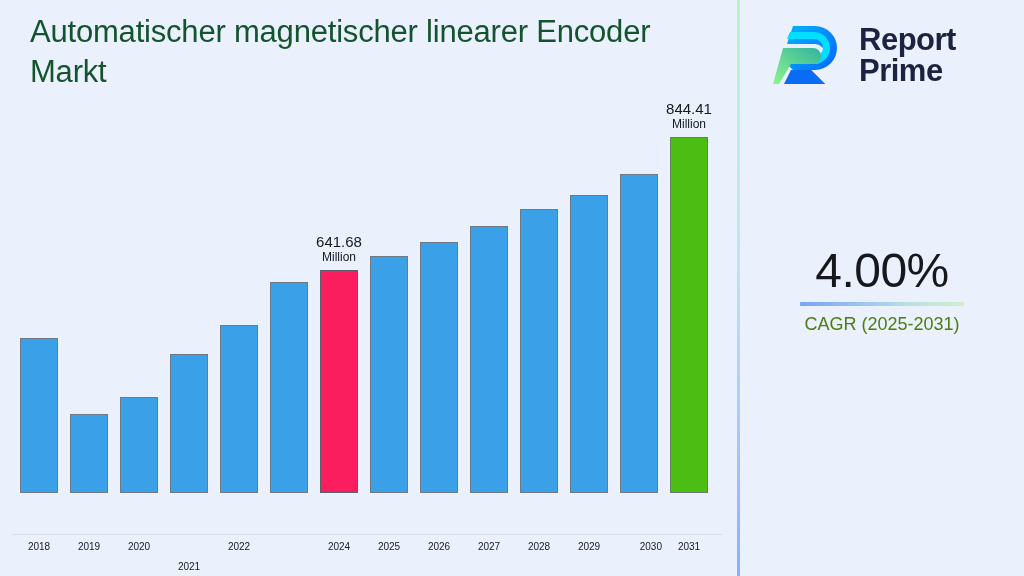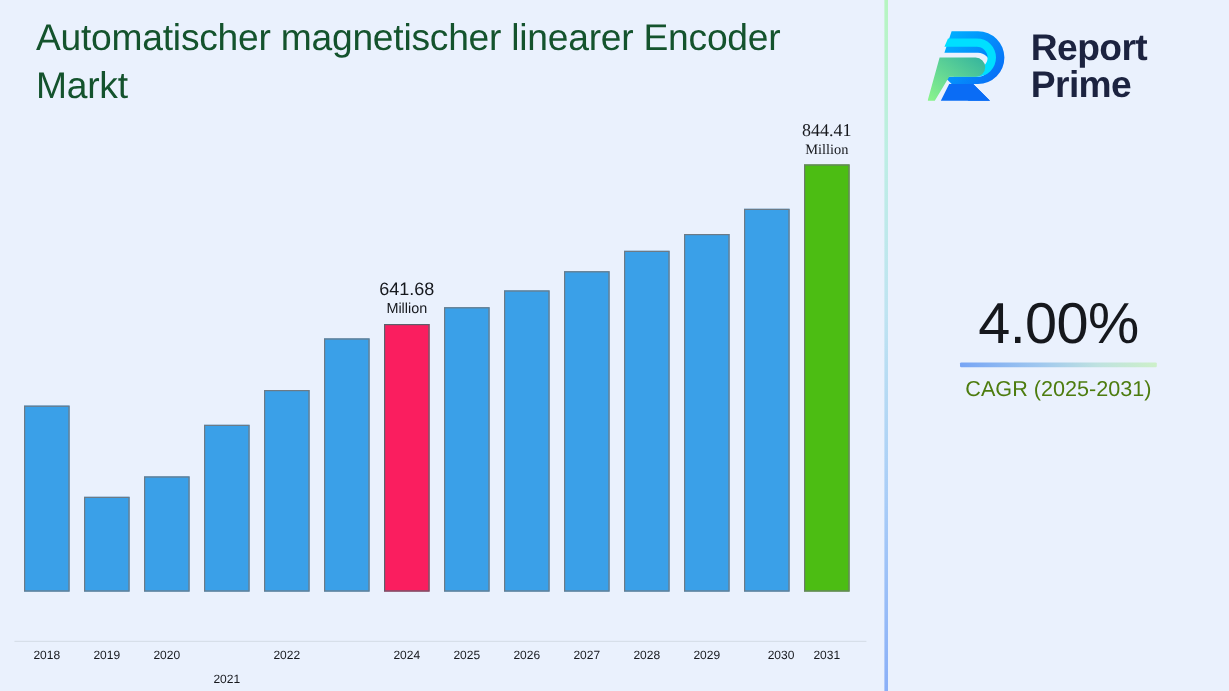--- a/index.html
+++ b/index.html
@@ -232,21 +232,21 @@
             <div class="bar" title="2028: 735 Million" style="height: 284px;"></div>
           </div>
           <div class="bar-group" style="left: 570px;">
             <div class="bar" title="2029: 756 Million" style="height: 298px;"></div>
           </div>
           <div class="bar-group" style="left: 620px;">
             <div class="bar" title="2030: 788 Million" style="height: 319px;"></div>
           </div>
           <div class="bar-group" style="left: 670px;">
             <div class="bar highlight-green" title="2031: 844.41 Million" style="background: rgb(76, 189, 19); height: 356px;"></div>
-            <div class="bar-value" style="bottom: 362px; font-family: Liberation Serif, serif;">
+            <div class="bar-value" style="bottom: 362px;">
               <span class="val-num">844.41</span>
               <span class="val-unit">Million</span>
             </div>
           </div>
         </div>
       <div class="axis-line"></div>
       <div class="x-labels" id="xlabels-container">
           <div class="x-label" style="left: 16px;">2018</div>
           <div class="x-label" style="left: 66px;">2019</div>
           <div class="x-label" style="left: 116px;">2020</div>

